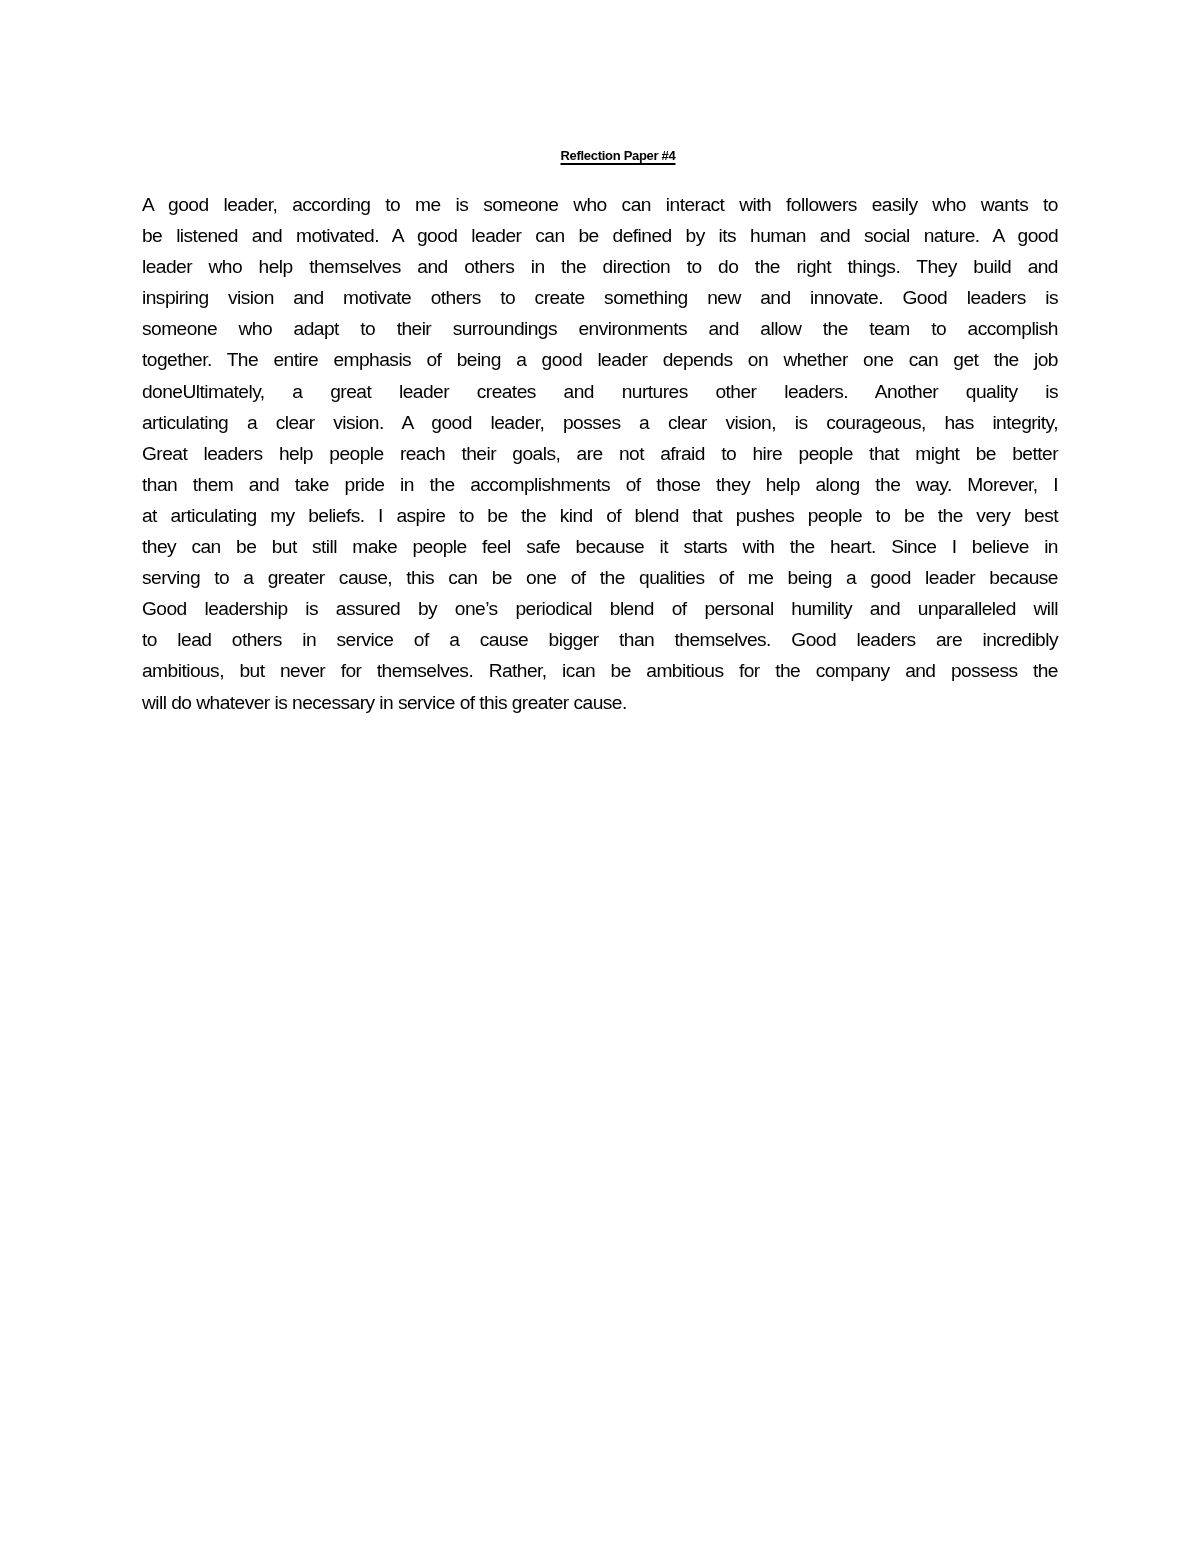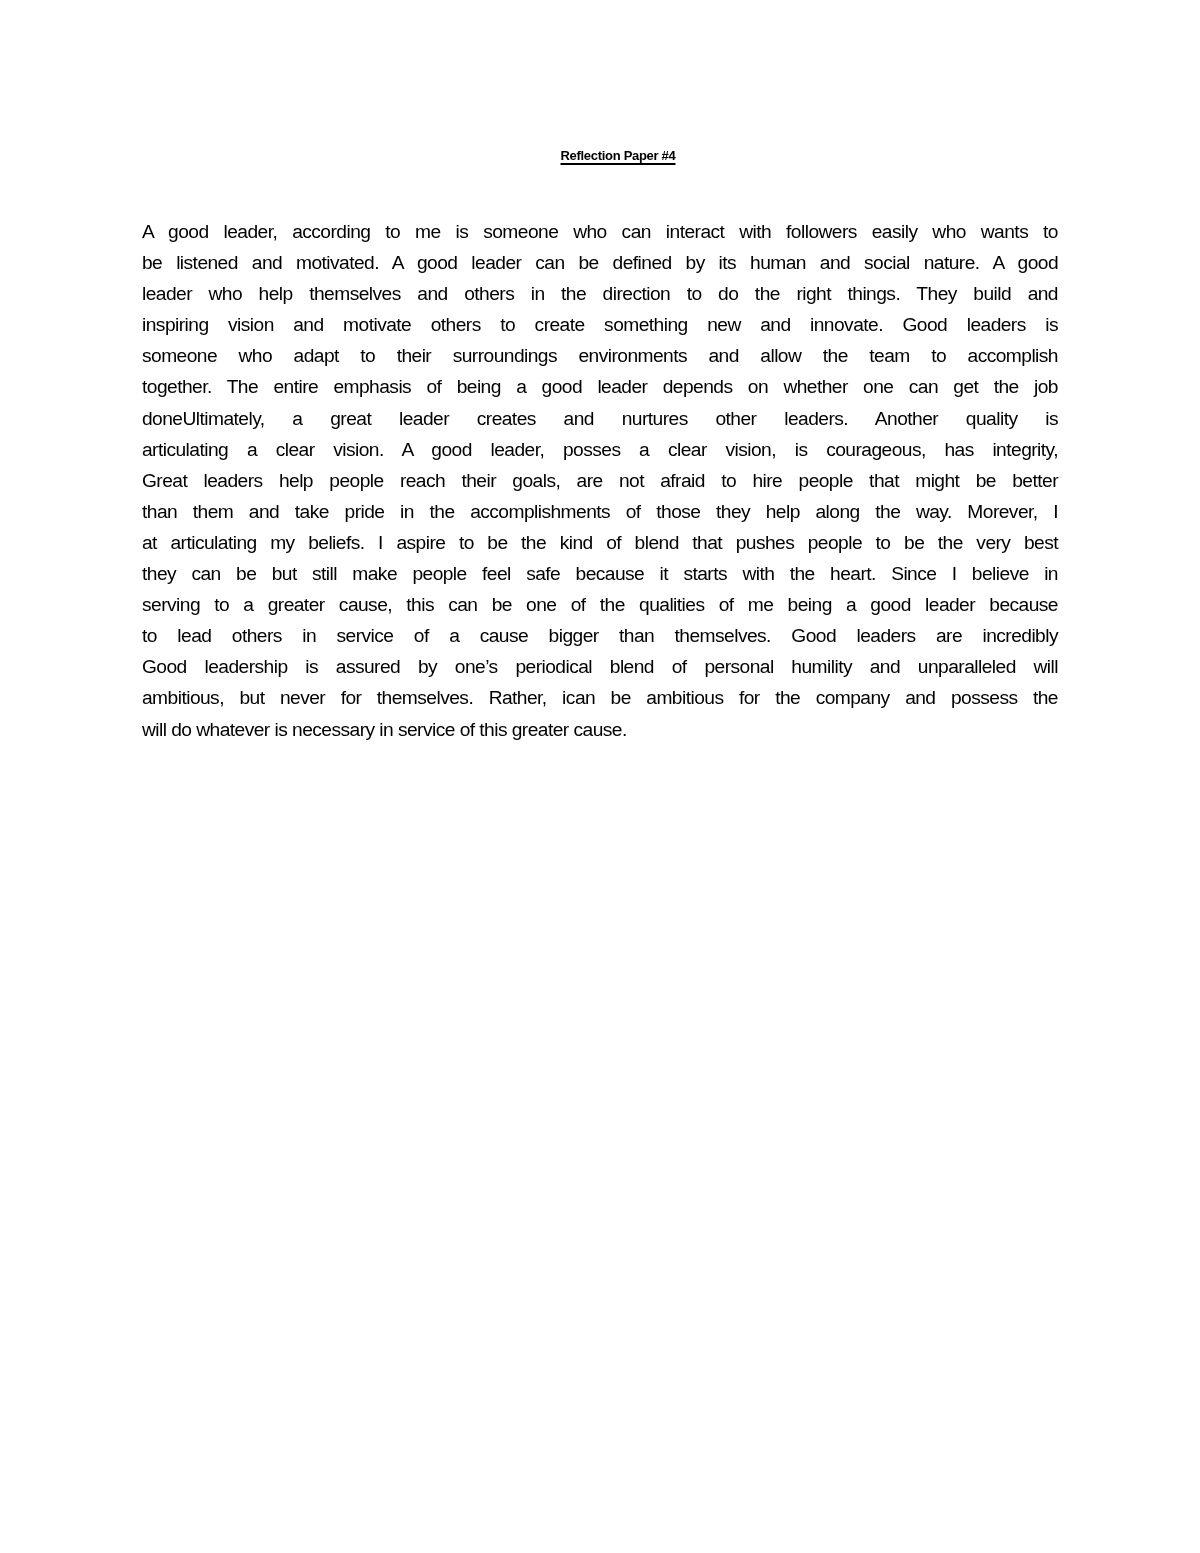--- a/index.html
+++ b/index.html
@@ -38,21 +38,20 @@
     .title span {
       text-decoration: underline;
       text-underline-offset: 3px;
       text-decoration-thickness: 1.5px;
     }
     .body-text {
       position: absolute;
       left: 142px;
       top: 189px;
       width: 916px;
-      margin-top: 27px;
     }
     .line {
       display: block;
       height: 31.1px;
       line-height: 31.1px;
       font-size: 19.2px;
       letter-spacing: -0.55px;
       word-spacing: 0px;
       text-align: justify;
       text-align-last: justify;
@@ -78,18 +77,18 @@
     <span class="line">inspiring vision and motivate others to create something new and innovate. Good leaders is</span>
     <span class="line">someone who adapt to their surroundings environments and allow the team to accomplish</span>
     <span class="line">together. The entire emphasis of being a good leader depends on whether one can get the job</span>
     <span class="line">doneUltimately, a great leader creates and nurtures other leaders. Another quality is</span>
     <span class="line">articulating a clear vision. A good leader, posses a clear vision, is courageous, has integrity,</span>
     <span class="line">Great leaders help people reach their goals, are not afraid to hire people that might be better</span>
     <span class="line">than them and take pride in the accomplishments of those they help along the way. Morever, I</span>
     <span class="line">at articulating my beliefs. I aspire to be the kind of blend that pushes people to be the very best</span>
     <span class="line">they can be but still make people feel safe because it starts with the heart. Since I believe in</span>
     <span class="line">serving to a greater cause, this can be one of the qualities of me being a good leader because</span>
+    <span class="line">Good leadership is assured by one’s periodical blend of personal humility and unparalleled will</span>
     <span class="line">to lead others in service of a cause bigger than themselves. Good leaders are incredibly</span>
-    <span class="line">Good leadership is assured by one’s periodical blend of personal humility and unparalleled will</span>
     <span class="line">ambitious, but never for themselves. Rather, ican be ambitious for the company and possess the</span>
     <span class="line last">will do whatever is necessary in service of this greater cause.</span>
   </div>
 </div>
 
 </body></html>

